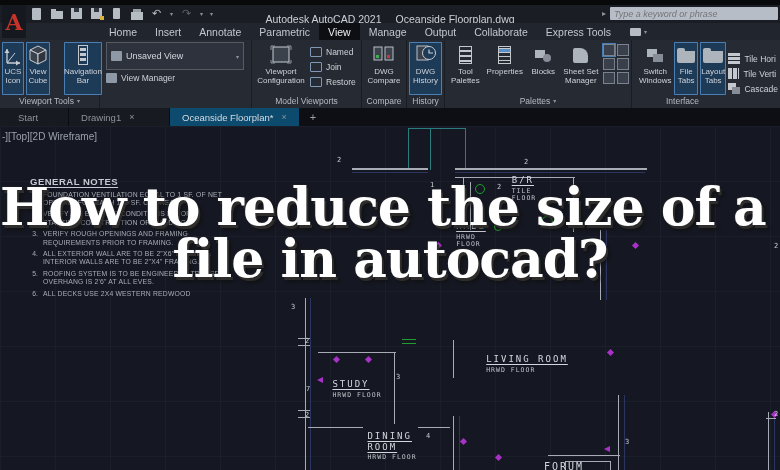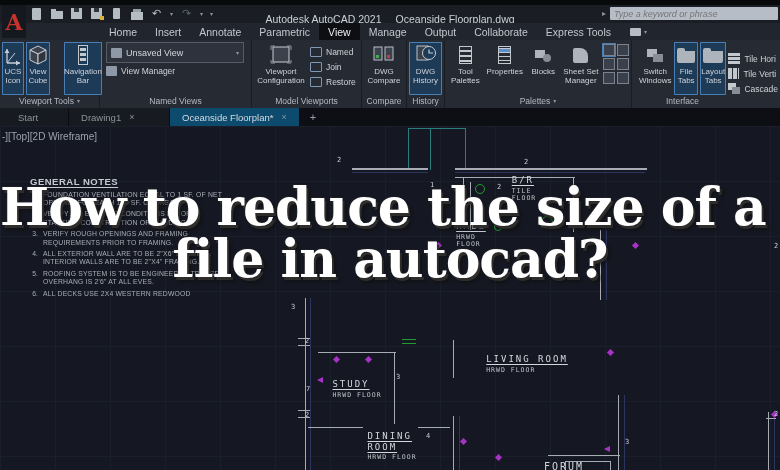--- a/index.html
+++ b/index.html
@@ -43,21 +43,21 @@
   .panel{position:relative;height:68px;border-right:1px solid #191c22;box-sizing:border-box;display:flex;flex-direction:column;flex:none;}
   .pbody{flex:1;display:flex;padding:2px 2px 0 2px;gap:2px;}
   .plabel{height:13px;line-height:13px;text-align:center;font-size:8.5px;color:#b6bbc3;white-space:nowrap;display:flex;align-items:center;justify-content:center;gap:3px;}
   .bigbtn{display:flex;flex-direction:column;align-items:center;justify-content:flex-start;padding:1px 1px;font-size:8px;line-height:8.5px;
           color:#ced2d8;text-align:center;border-radius:1px;}
   .bigbtn .bicon{height:24px;display:flex;align-items:center;justify-content:center;margin-bottom:1px;}
   .hl{background:#1d3a57;box-shadow:inset 0 0 0 1px #4a7fb5;}
   .ml{white-space:pre-line;}
   .vcol{display:flex;flex-direction:column;justify-content:flex-start;gap:2px;}
   .srow{display:flex;align-items:center;gap:4px;font-size:8.5px;color:#ced2d8;height:13px;white-space:nowrap;}
-  .nvdrop{display:flex;align-items:center;gap:4px;width:138px;height:21px;border:1px solid #565c66;background:#2d323c;
+  .nvdrop{display:flex;align-items:center;gap:4px;width:138px;height:28px;border:1px solid #565c66;background:#2d323c;
           font-size:9px;color:#d3d7dd;padding:0 4px;box-sizing:border-box;}
   .nvdrop .sp{flex:1;}
   .mini{width:11px;height:10px;background:#8f98a6;border-radius:1px;position:relative;flex:none;}
   .mini.cam::after{content:"";position:absolute;right:-2px;top:-2px;width:4px;height:4px;background:#d8b23a;border-radius:50%;}
   .mini.vp{background:none;border:1px solid #7f98b5;width:10px;height:8px;}
   .pgrid{display:grid;grid-template-columns:12px 12px;grid-auto-rows:12px;gap:2px;margin-top:2px;}
   .pgrid .cell{background:#39404b;border:1px solid #7a828e;box-sizing:border-box;}
   .ic-toolpal{width:13px;height:18px;border:1px solid #c3c8cf;box-sizing:border-box;
       background:linear-gradient(#c3c8cf 2px,transparent 2px) 0 3px/100% 5px repeat-y;}
   .ic-props{width:13px;height:18px;border:1px solid #c3c8cf;box-sizing:border-box;
@@ -230,23 +230,20 @@
           <span class="mini"></span>
           <span>Unsaved View</span>
           <span class="sp"></span>
           <span class="tinycaret">▾</span>
         </div>
         <div class="srow">
           <span class="mini"></span>
           <span>View Manager</span>
         </div>
       </div>
-      <div class="plabel">
-          <span>Named Views</span>
-        </div>
     </div>
 
     <div class="panel" style="width:110px;">
       <div class="pbody">
         <div class="bigbtn" style="width:52px;">
           <span class="bicon">
             <svg width="24" height="22" viewBox="0 0 24 22">
                 <rect x="4" y="3" width="16" height="15" fill="#3c424c" stroke="#c8cdd4"></rect>
                 <path d="M2 2 h4 M2 2 v4 M22 2 h-4 M22 2 v4 M2 19 h4 M2 19 v-3 M22 19 h-4 M22 19 v-3" stroke="#8f97a2" fill="none"></path>
               </svg>

